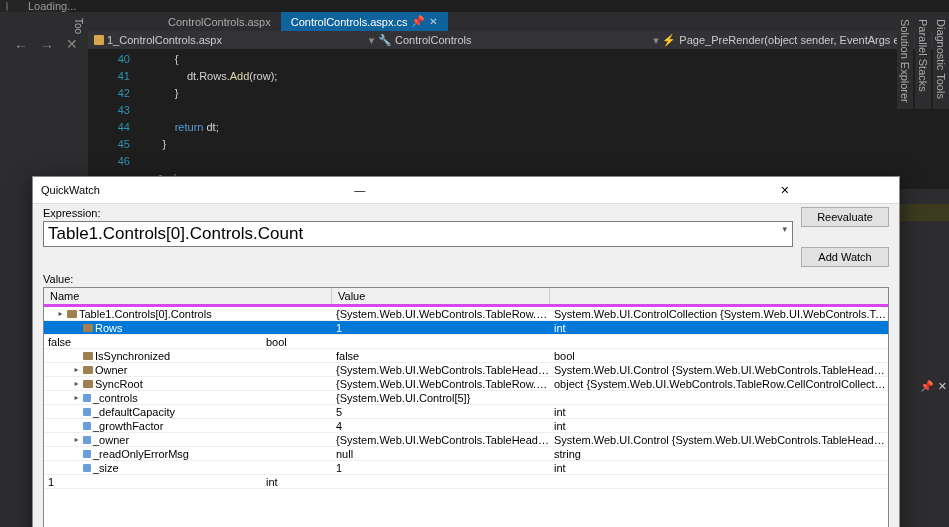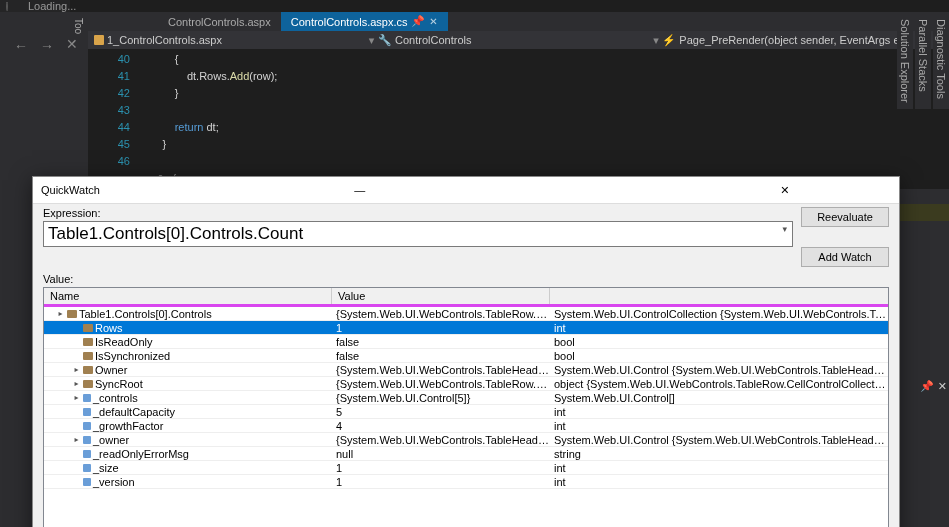--- a/index.html
+++ b/index.html
@@ -201,26 +201,20 @@
             <div class="c1">
               <span class="tree-ind" style="width: 20px;"></span>
               <span class="tree-exp"></span>
               <span class="p-icon"></span>
               <span> Rows</span>
             </div>
             <div class="c2">1</div>
             <div class="c3">int</div>
           </div>
           <div class="qw-r">
-            <div class="c1">
-              <span class="tree-ind" style="width: 20px;"></span>
-              <span class="tree-exp"></span>
-              <span class="p-icon"></span>
-              <span> IsReadOnly</span>
-            </div>
             <div class="c2">false</div>
             <div class="c3">bool</div>
           </div>
           <div class="qw-r">
             <div class="c1">
               <span class="tree-ind" style="width: 20px;"></span>
               <span class="tree-exp"></span>
               <span class="p-icon"></span>
               <span> IsSynchronized</span>
             </div>
@@ -248,21 +242,20 @@
             <div class="c3">object {System.Web.UI.WebControls.TableRow.CellControlCollection}</div>
           </div>
           <div class="qw-r">
             <div class="c1">
               <span class="tree-ind" style="width: 20px;"></span>
               <span class="tree-exp">▸</span>
               <span class="f-icon"></span>
               <span> _controls</span>
             </div>
             <div class="c2">{System.Web.UI.Control[5]}</div>
-            <div class="c3">System.Web.UI.Control[]</div>
           </div>
           <div class="qw-r">
             <div class="c1">
               <span class="tree-ind" style="width: 20px;"></span>
               <span class="tree-exp"></span>
               <span class="f-icon"></span>
               <span> _defaultCapacity</span>
             </div>
             <div class="c2">5</div>
             <div class="c3">int</div>
@@ -301,26 +294,20 @@
             <div class="c1">
               <span class="tree-ind" style="width: 20px;"></span>
               <span class="tree-exp"></span>
               <span class="f-icon"></span>
               <span> _size</span>
             </div>
             <div class="c2">1</div>
             <div class="c3">int</div>
           </div>
           <div class="qw-r">
-            <div class="c1">
-              <span class="tree-ind" style="width: 20px;"></span>
-              <span class="tree-exp"></span>
-              <span class="f-icon"></span>
-              <span> _version</span>
-            </div>
             <div class="c2">1</div>
             <div class="c3">int</div>
           </div>
         </div>
     </div>
   </div>
   <div class="qw-footer">
     <button class="qw-btn">Close</button>
     <button class="qw-btn">Help</button>
   </div>

